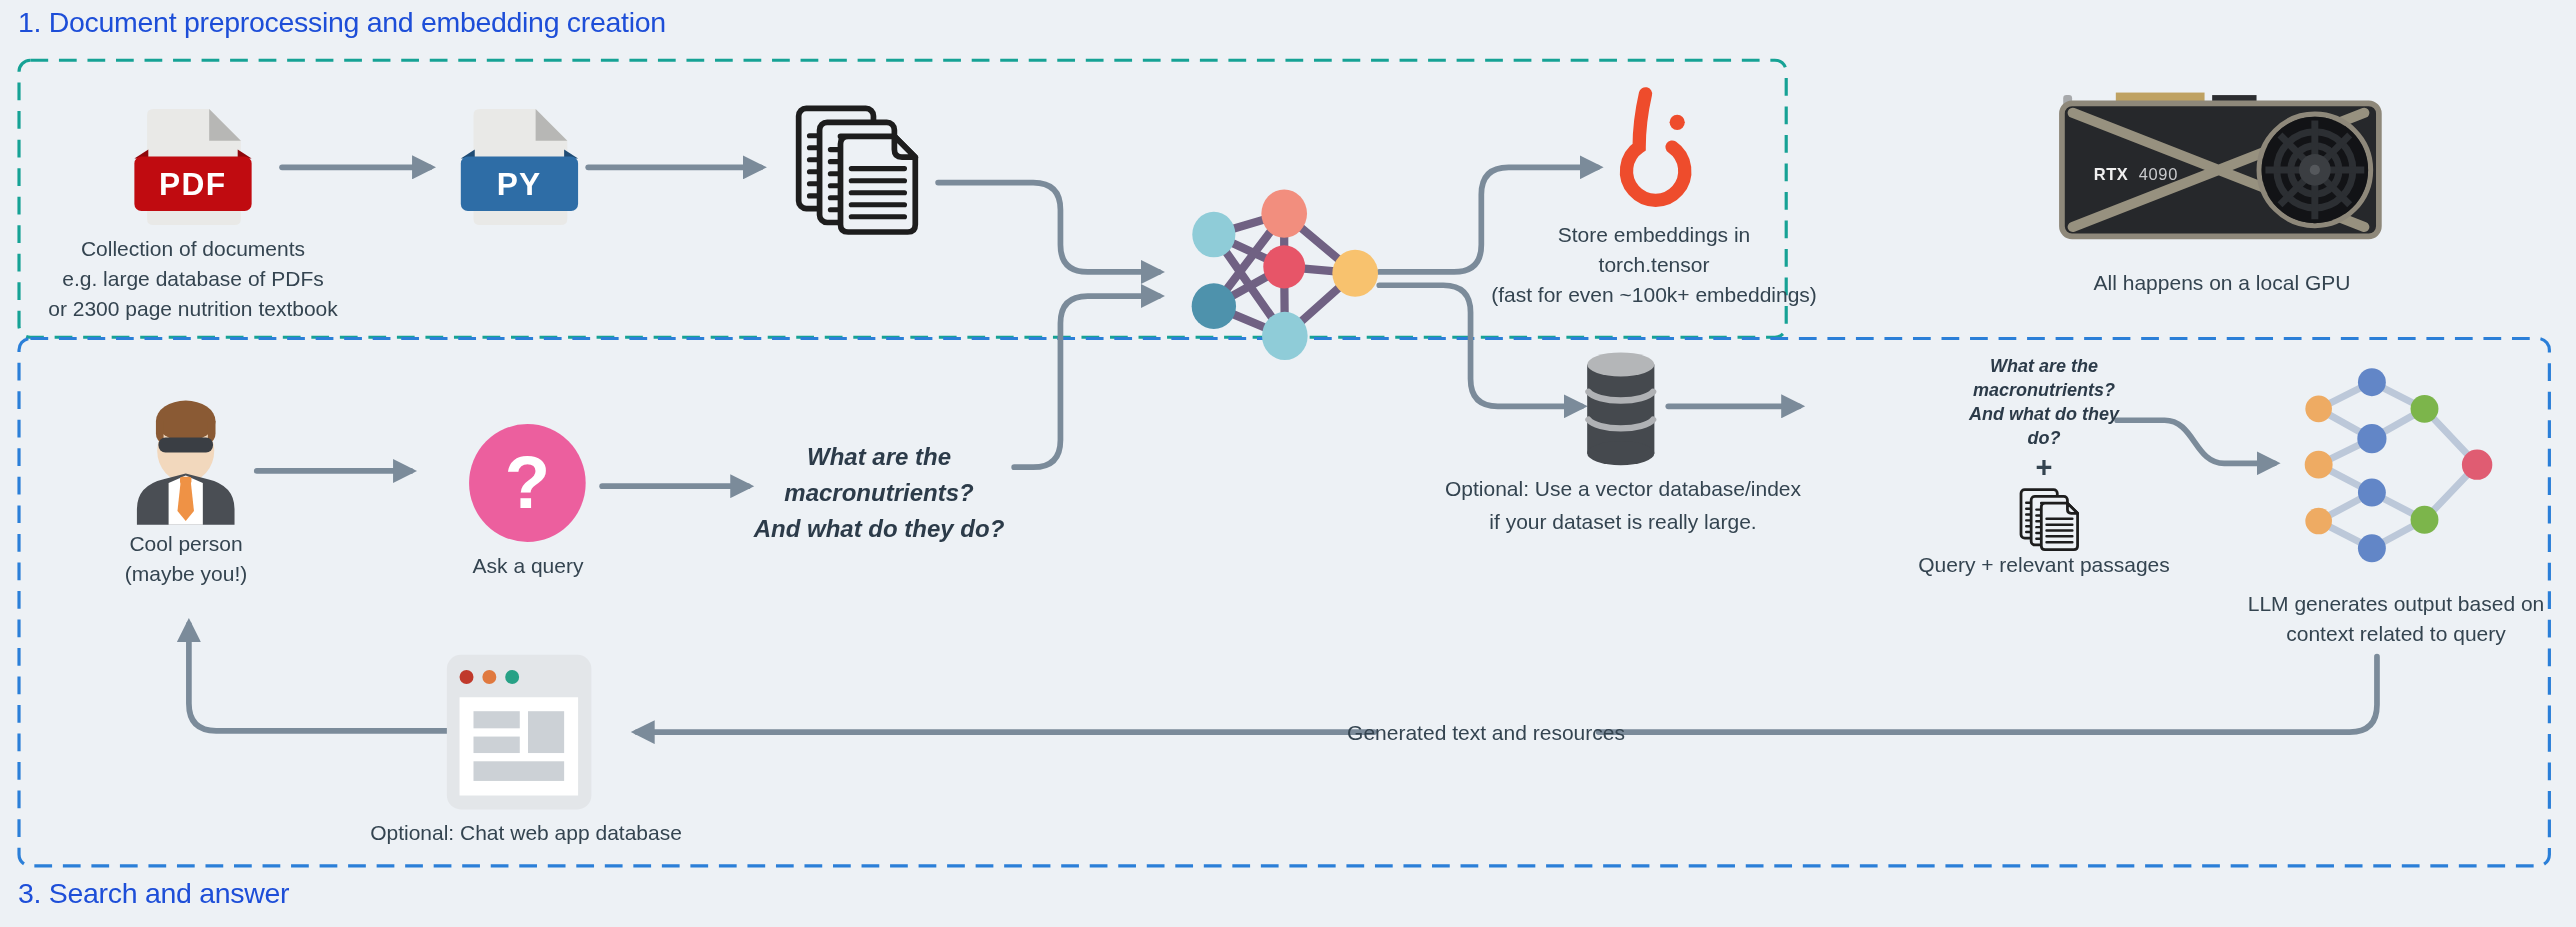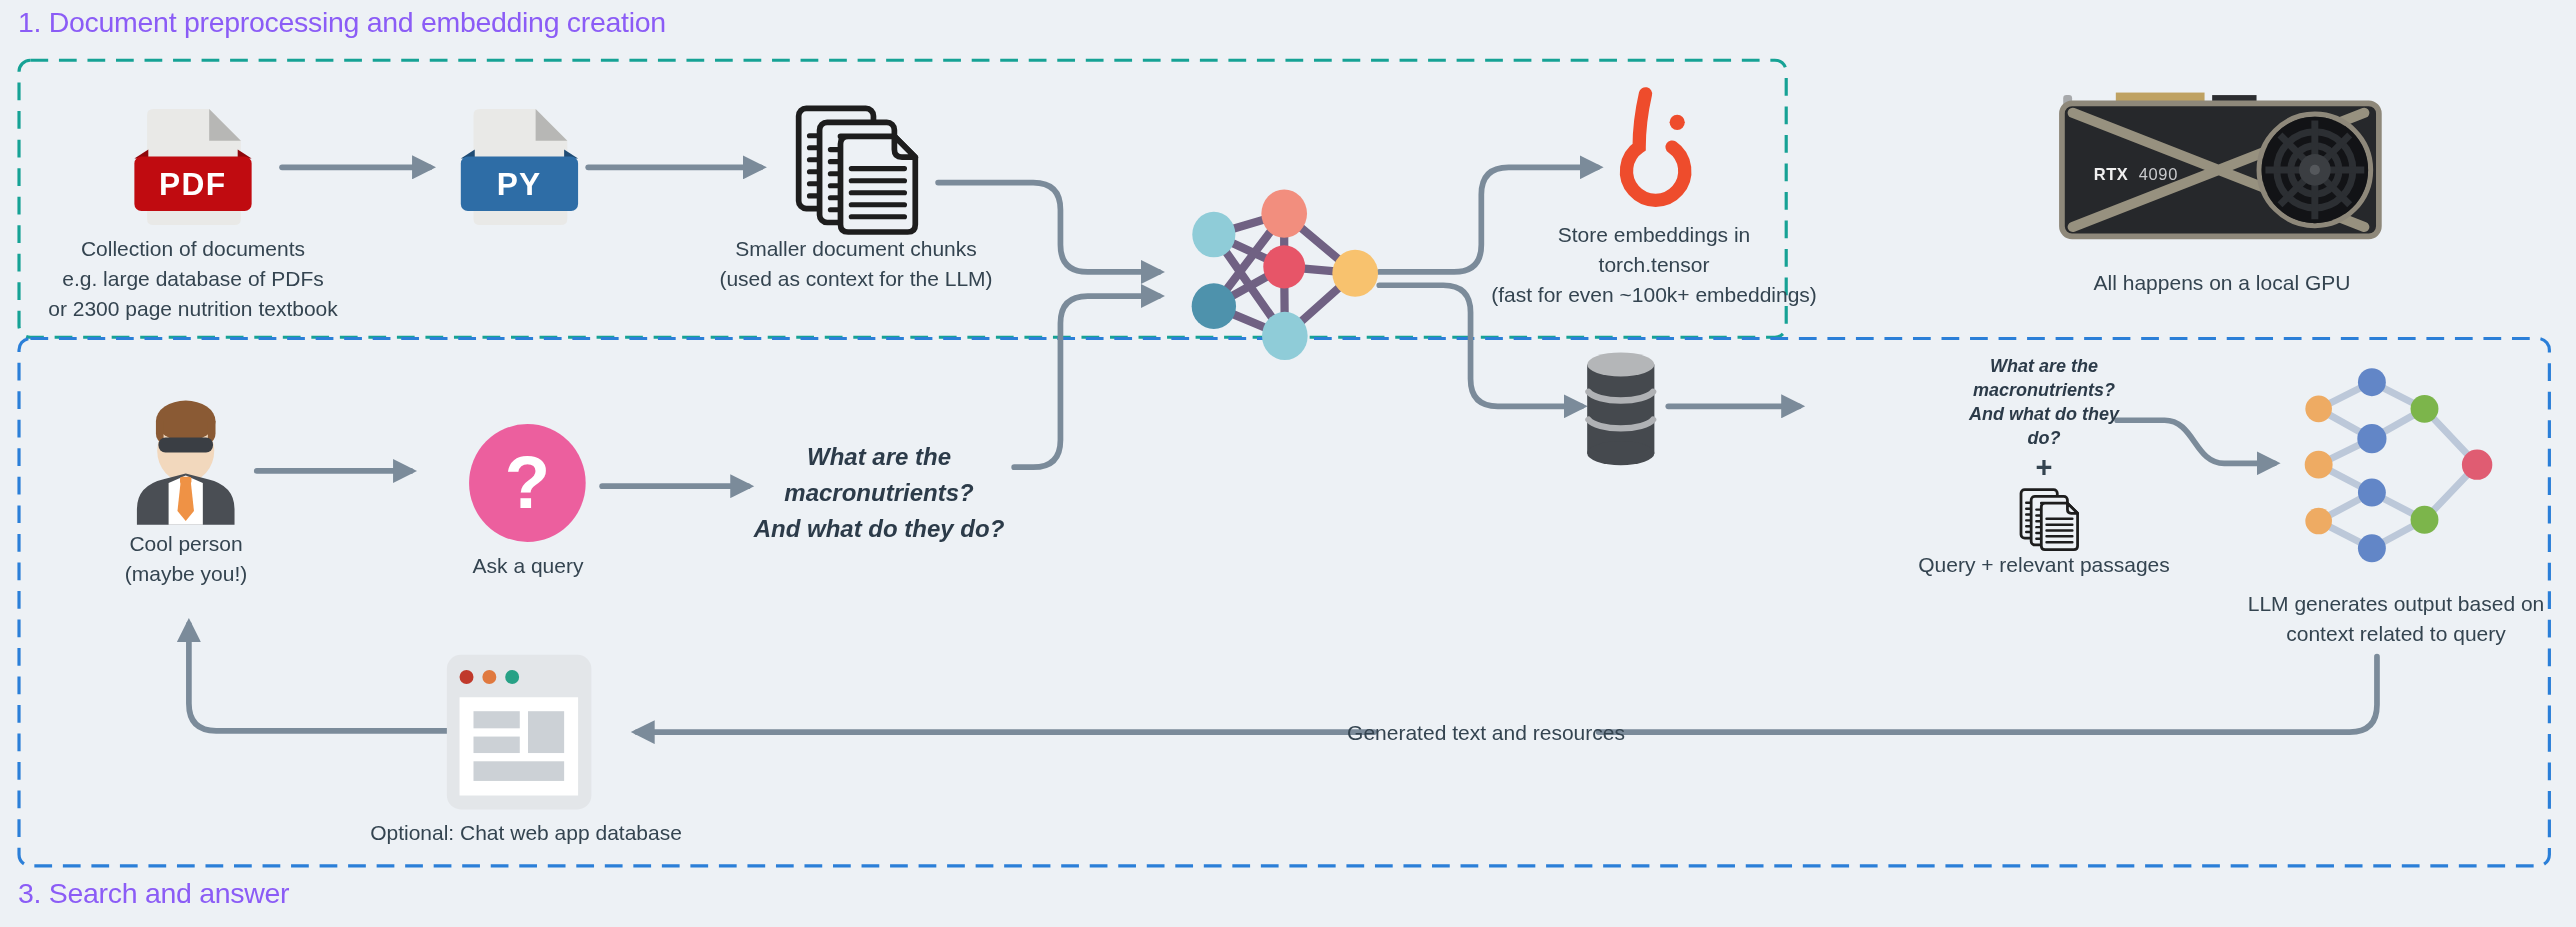--- a/index.html
+++ b/index.html
@@ -5,21 +5,21 @@
   html,body{margin:0;padding:0;background:#d8dde2;}
   #canvas{
     position:relative;width:2576px;height:928px;overflow:hidden;
     background:#edf1f5;
     font-family:"Liberation Sans","DejaVu Sans",sans-serif;
     color:#344450;
   }
   #canvas svg{position:absolute;left:0;top:0;font-family:inherit;}
   .title{
     position:absolute;left:18px;font-size:28.5px;line-height:34px;
-    color:#8b5cf6;letter-spacing:-0.3px;white-space:nowrap;
+    color:#1d4ed8;letter-spacing:-0.3px;white-space:nowrap;
   }
   .cap{
     position:absolute;transform:translateX(-50%);text-align:center;
     font-size:21px;line-height:30px;color:#344450;white-space:nowrap;
   }
   .cap div{white-space:nowrap;}
   .qbig{
     position:absolute;transform:translateX(-50%);text-align:center;
     font-size:24px;line-height:36px;font-weight:bold;font-style:italic;
     color:#2c3b49;white-space:nowrap;
@@ -217,24 +217,20 @@
 
   <div class="cap" style="left:193px;top:234px">
     <div>Collection of documents</div>
     <div>e.g. large database of PDFs</div>
     <div>or 2300 page nutrition textbook</div>
   </div>
 
   <div class="cap" style="left:519px;top:234px">
   </div>
 
-  <div class="cap" style="left:856px;top:234px">
-    <div>Smaller document chunks</div>
-    <div>(used as context for the LLM)</div>
-  </div>
 
 
   <div class="cap" style="left:1654px;top:220px">
     <div>Store embeddings in</div>
     <div>torch.tensor</div>
     <div>(fast for even ~100k+ embeddings)</div>
   </div>
 
   <div class="cap" style="left:2222px;top:268px">
     <div>All happens on a local GPU</div>
@@ -248,20 +244,24 @@
   <div class="cap" style="left:528px;top:551px">
     <div>Ask a query</div>
   </div>
 
   <div class="qbig" style="left:879px;top:439px">
     <div>What are the</div>
     <div>macronutrients?</div>
     <div>And what do they do?</div>
   </div>
 
+  <div class="cap dbcap" style="left:1623px;top:472px">
+    <div>Optional: Use a vector database/index</div>
+    <div>if your dataset is really large.</div>
+  </div>
 
   <div class="qsmall" style="left:2044px;top:354px">
     <div>What are the</div>
     <div>macronutrients?</div>
     <div>And what do they</div>
     <div>do?</div>
   </div>
 
   <div class="plus" style="left:2044px;top:451px">+</div>
 

